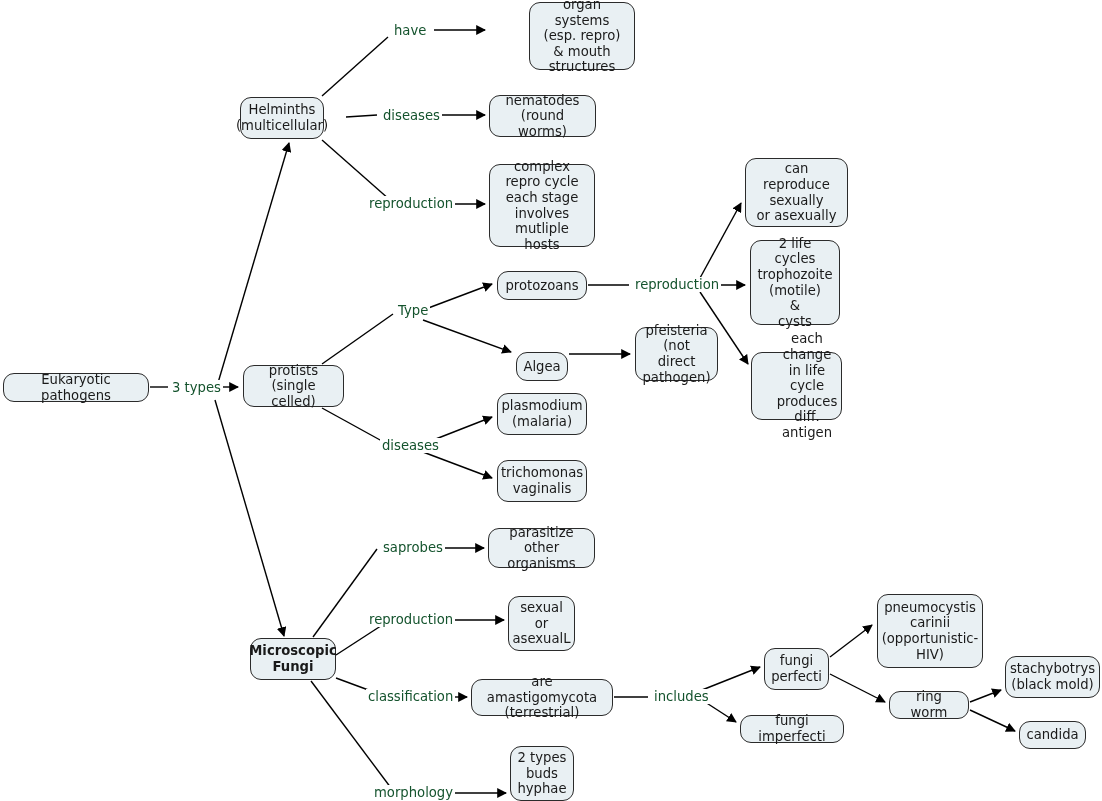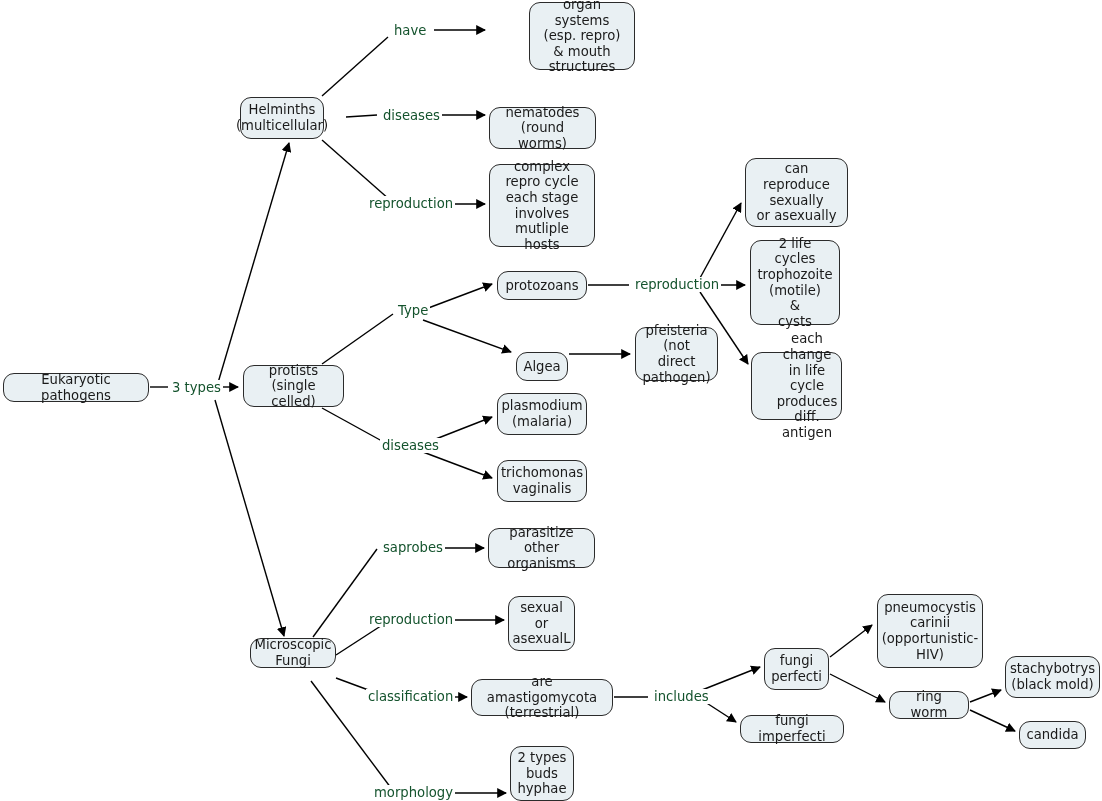--- a/index.html
+++ b/index.html
@@ -113,21 +113,21 @@
     </g>
   </svg>
 
   <div class="node" style="left:3px;   top:373px; width:146px; height:29px;">Eukaryotic pathogens</div>
   <div class="node" style="left:240px; top:97px;  width:84px; height:42px;">Helminths
 (multicellular)</div>
   <div class="node" style="left:489px; top:2px;   width:106px; height:68px;margin-left:40px;">organ systems
 (esp. repro)
 &amp; mouth
 structures</div>
-  <div class="node" style="left:489px; top:107px;  width:107px; height:42px;">nematodes
+  <div class="node" style="left:489px; top:95px;  width:107px; height:42px;">nematodes
 (round worms)</div>
   <div class="node" style="left:489px; top:164px; width:106px; height:83px;">complex
 repro cycle
 each stage
 involves
 mutliple hosts</div>
   <div class="node" style="left:243px; top:365px; width:101px; height:42px;">protists
 (single celled)</div>
   <div class="node" style="left:497px; top:271px; width:90px;  height:29px;">protozoans</div>
   <div class="node" style="left:516px; top:352px; width:52px;  height:29px;">Algea</div>
@@ -143,21 +143,21 @@
 or asexually</div>
   <div class="node" style="left:750px; top:240px; width:90px;  height:85px;">2 life cycles
 trophozoite
 (motile)
 &amp;
 cysts</div>
   <div class="node" style="left:751px; top:352px; width:91px;  height:68px;padding-left:28px;">each change
 in life cycle
 produces
 diff. antigen</div>
-  <div class="node" style="left:250px; top:638px; width:86px; height:30px;">Microscopic
+  <div class="node" style="left:250px; top:638px; width:86px; height:42px;font-weight:bold;">Microscopic
 Fungi</div>
   <div class="node" style="left:488px; top:528px; width:107px; height:40px;">parasitize other
 organisms</div>
   <div class="node" style="left:508px; top:596px; width:67px;  height:55px;">sexual
 or
 asexualL</div>
   <div class="node" style="left:471px; top:679px; width:142px; height:37px;">are amastigomycota
 (terrestrial)</div>
   <div class="node" style="left:510px; top:746px; width:64px;  height:55px;">2 types
 buds

